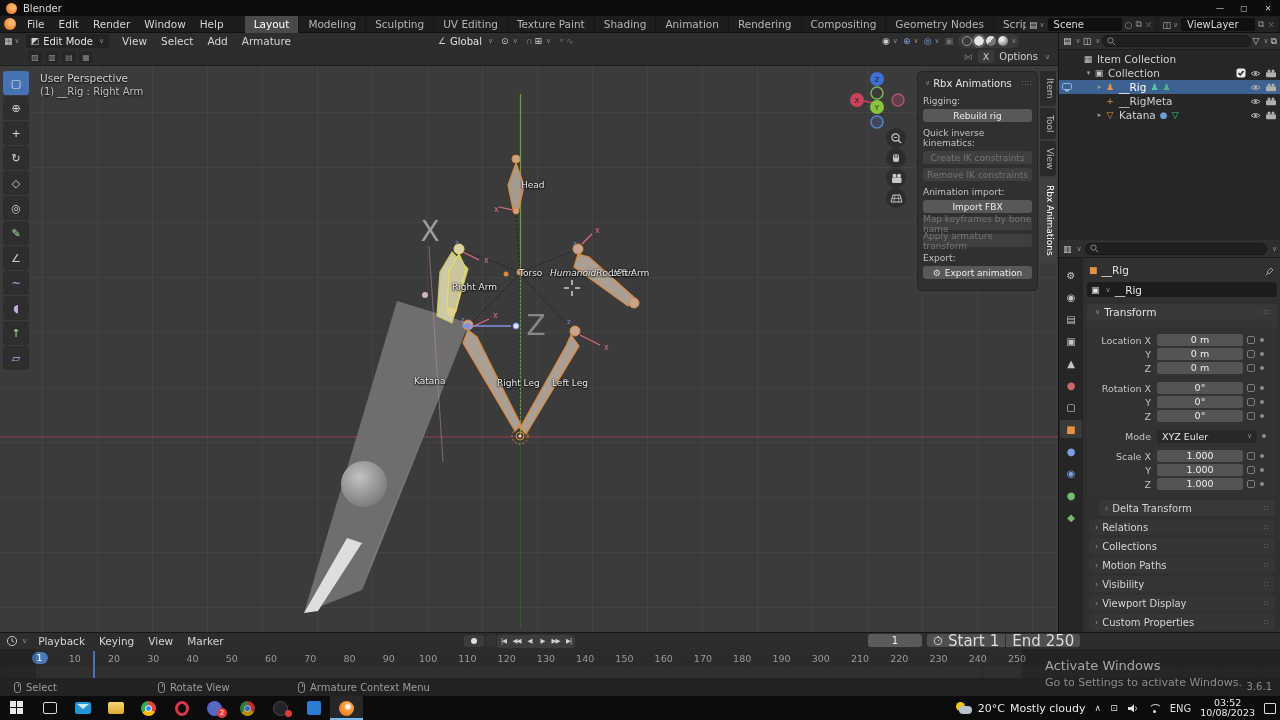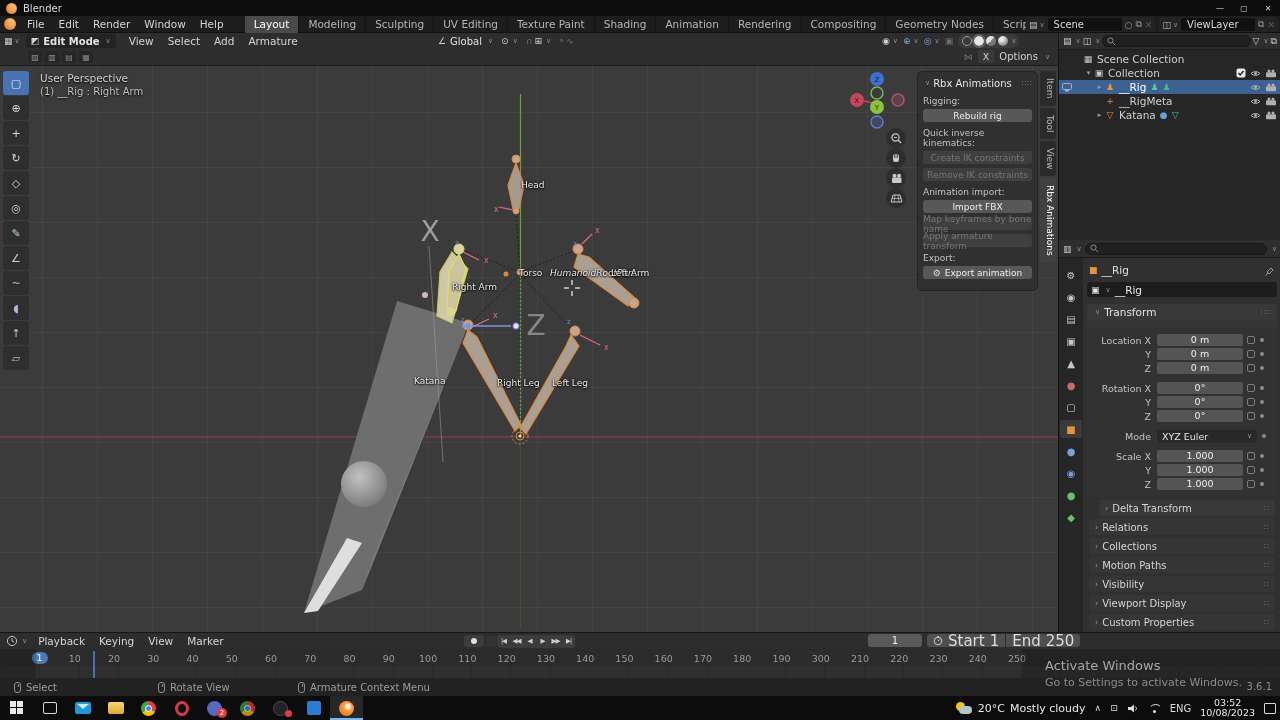--- a/index.html
+++ b/index.html
@@ -39,21 +39,21 @@
 
   
   #toolheader { position:absolute; left:0; top:33px; width:1058px; height:33px; background:#2d2d2d;
     border-bottom:1px solid #1c1c1c; }
   .th-row { position:relative; height:16px; display:flex; align-items:center; }
   .hd-btn { display:flex; align-items:center; padding:0 4px; color:#c8c8c8; }
   .hd-ic { font-size:9px; }
   .chev { font-size:7px; color:#8d8d8d; margin-left:2px; }
   #mode-select { display:flex; align-items:center; background:#232323; border-radius:3px; height:14px;
     padding:0 5px; margin-left:2px; }
-  #mode-select .lbl { font-size:10px; color:#e2e2e2; margin:0 4px;font-weight:bold; }
+  #mode-select .lbl { font-size:10px; color:#e2e2e2; margin:0 4px; }
   #vp-menus { display:flex; margin-left:6px; }
   #hd-center { position:absolute; left:438px; top:0; height:16px; display:flex; align-items:center; gap:2px; }
   #hd-right { position:absolute; left:882px; top:0; height:16px; display:flex; align-items:center; gap:1px; }
   .hd-ic.blue { color:#7aa5e0; }
   .hd-ic.dim { color:#6f6f6f; }
   .shade-sph { width:10px; height:10px; border-radius:50%; margin:0 1px; }
   .sph-wire { border:1px solid #9a9a9a; background:transparent; }
   .sph-solid { background:#e6e6e6; }
   .sph-mat { background:linear-gradient(135deg,#e0e0e0 50%,#777 50%); }
   .sph-rend { background:radial-gradient(circle at 35% 30%,#e8e8e8 20%,#8a8a8a 70%); }
@@ -623,21 +623,21 @@
         </span>
         <span class="hd-ic">▽</span>
           <span class="chev">∨</span>
         <span class="hd-ic">⧉</span>
       </div>
       <div id="ol-rows">
           <div class="ol-row" style="position: relative;">
             <span class="ol-indent" style="width: 14px;"></span>
             <span class="ol-exp"></span>
             <span class="ol-ic" style="color: rgb(201, 201, 201);">▦</span>
-            <span class="ol-label">Scene Collection</span>
+            <span class="ol-label">Item Collection</span>
             <span class="ol-flex"></span>
           </div>
           <div class="ol-row" style="position: relative;">
             <span class="ol-indent" style="width: 25px;"></span>
             <span class="ol-exp">▾</span>
             <span class="ol-ic" style="color: rgb(201, 201, 201);">▣</span>
             <span class="ol-label">Collection</span>
             <span class="ol-flex"></span>
             <span class="ol-ric">
               <svg width="10" height="10" viewBox="0 0 10 10">

